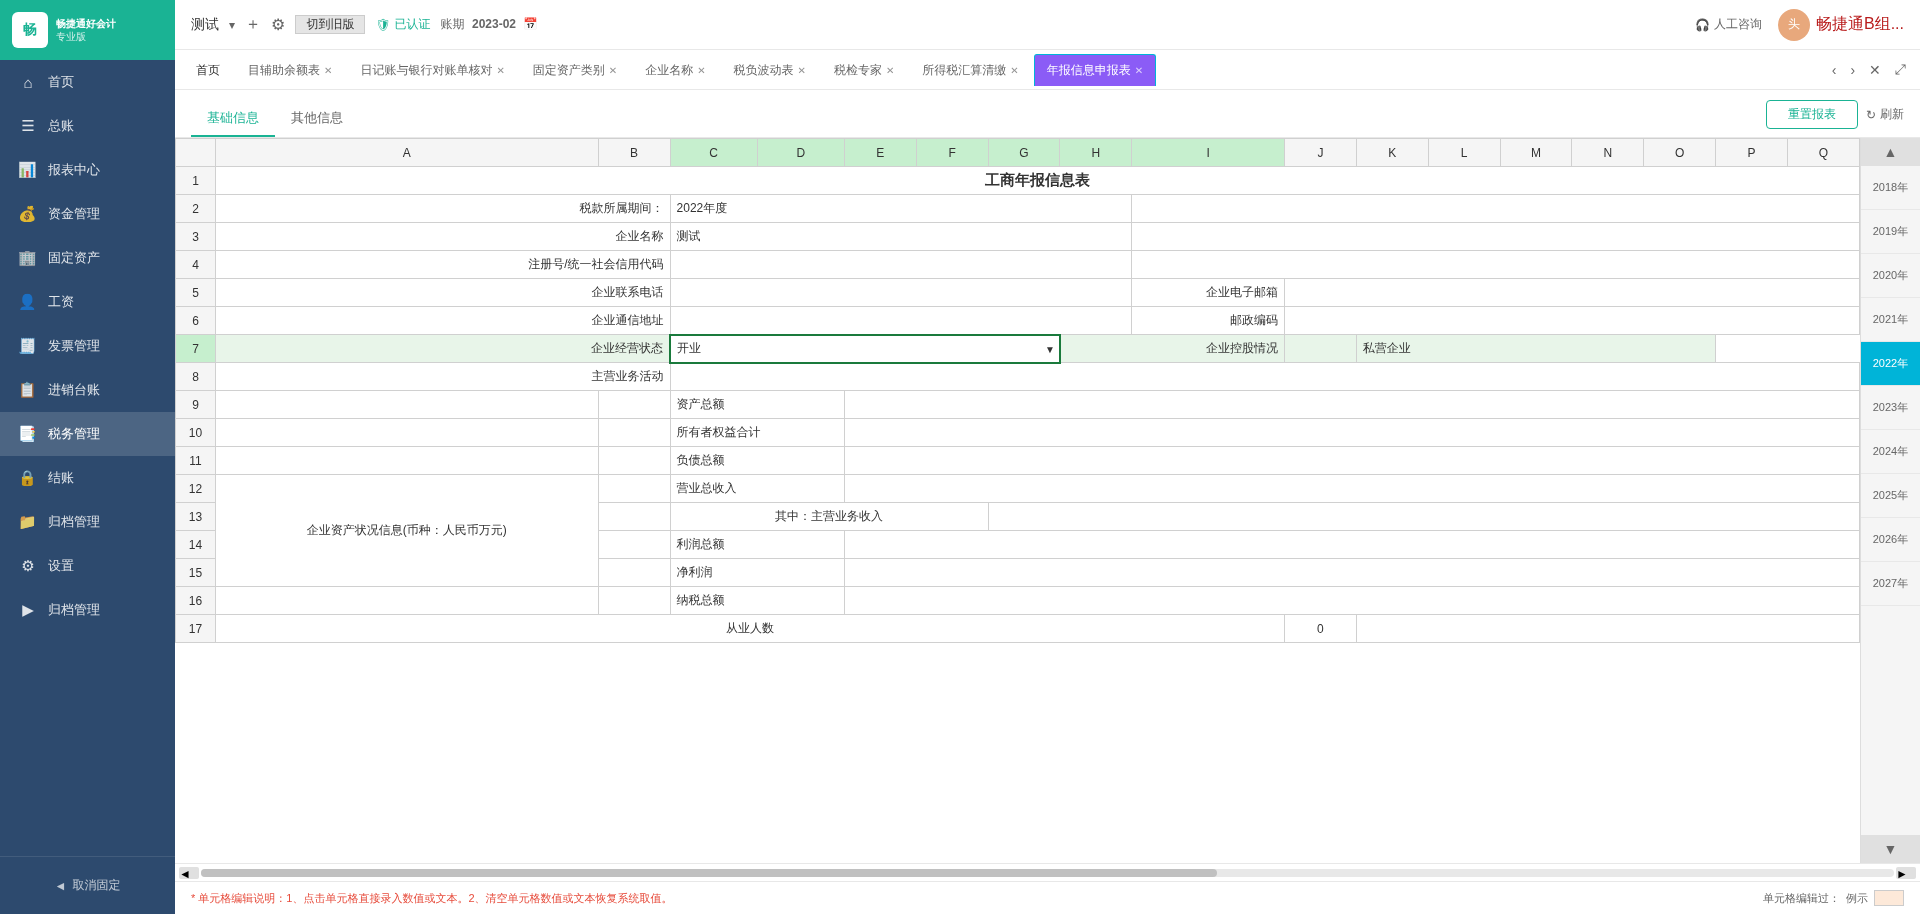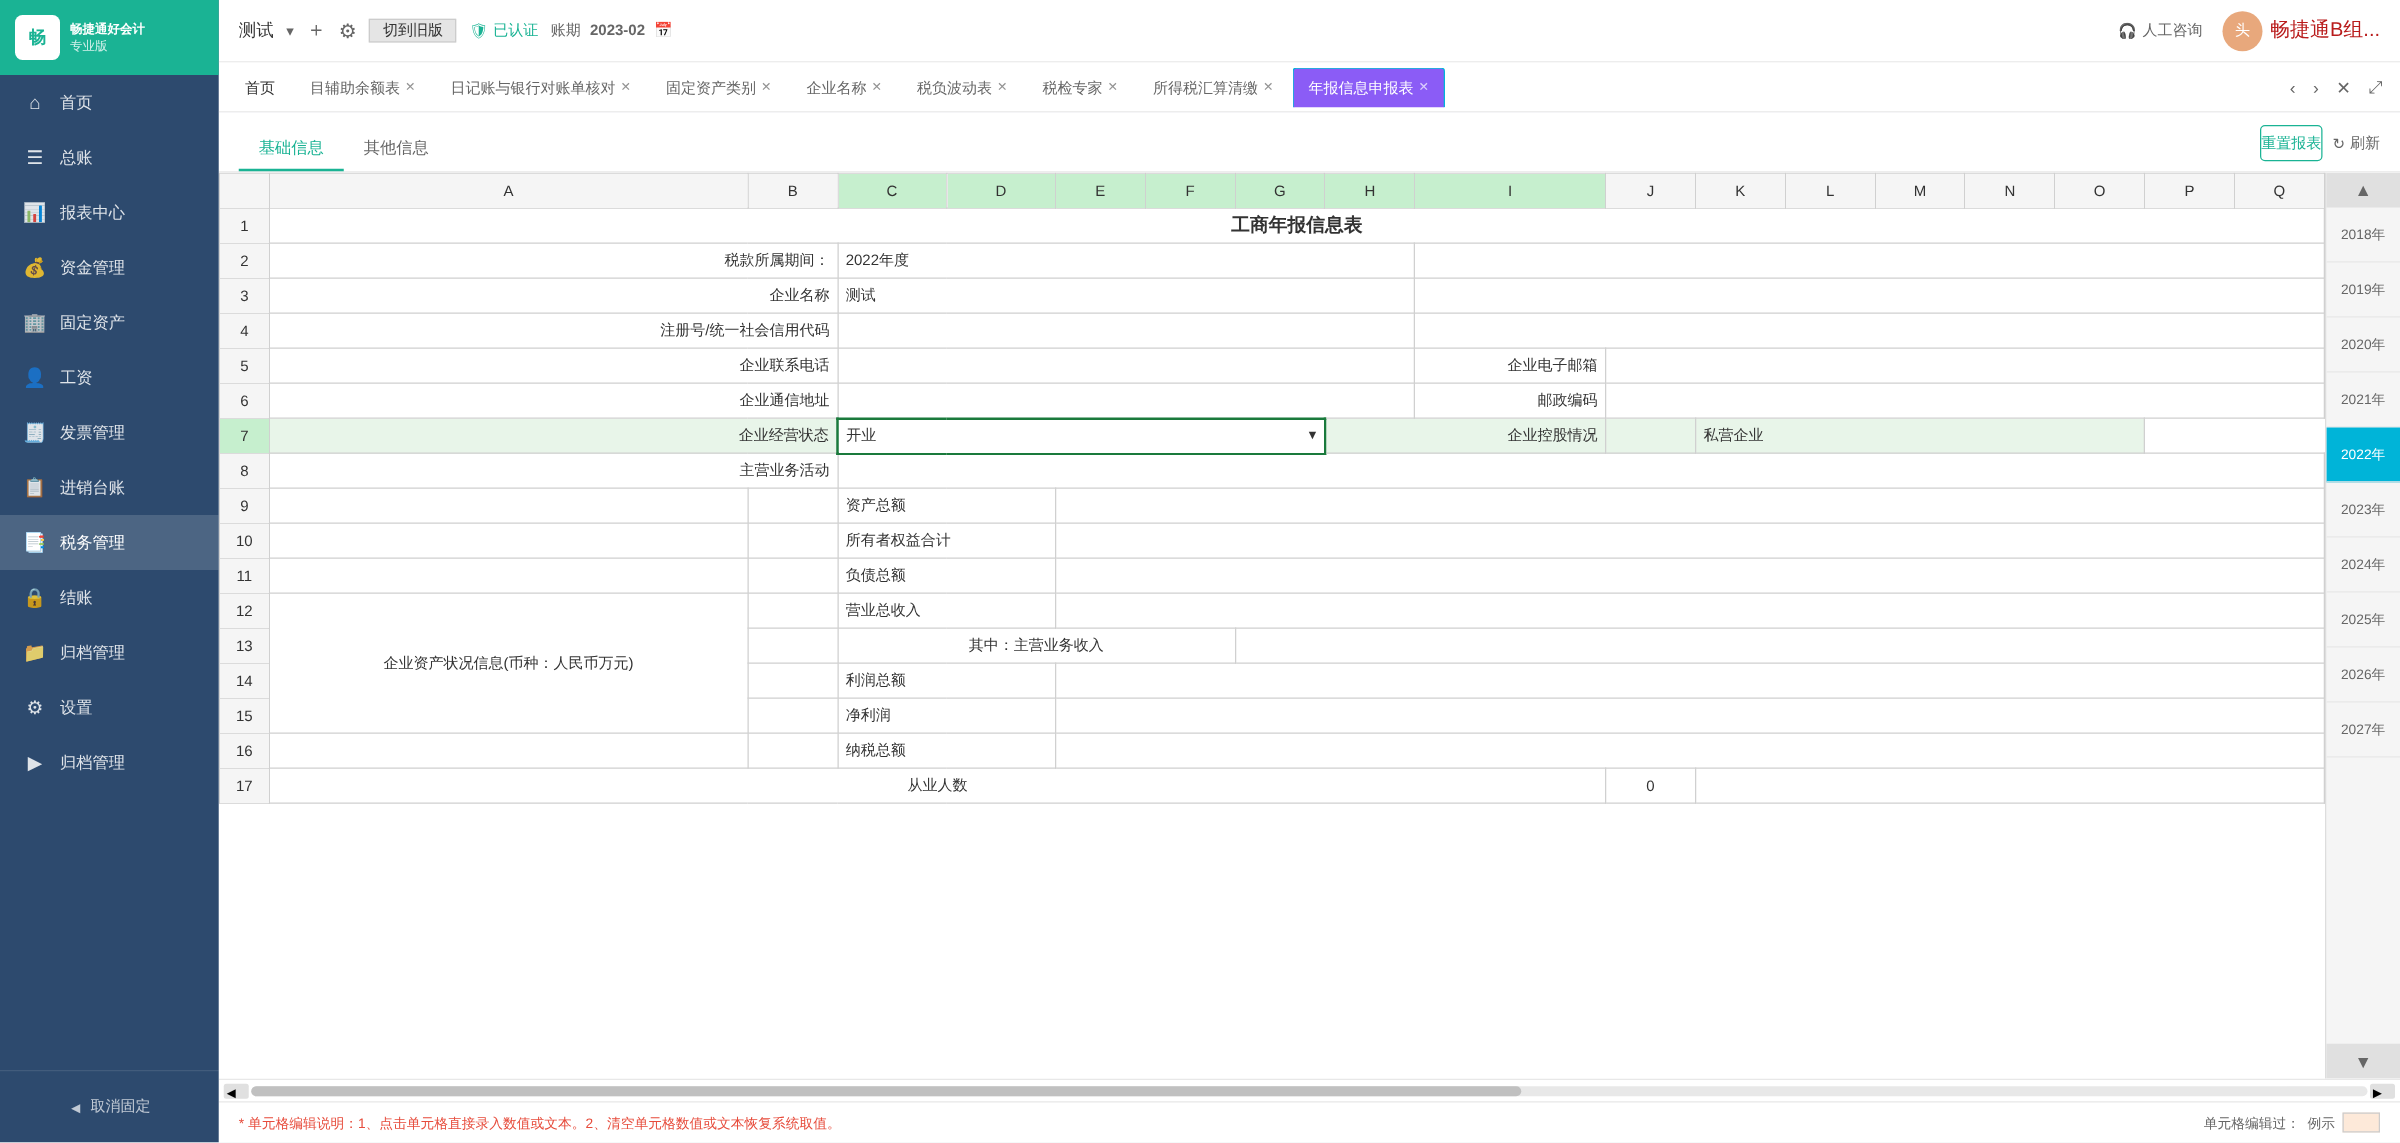--- a/index.html
+++ b/index.html
@@ -177,21 +177,21 @@
     }
     .subtab-actions {
       margin-left: auto;
       display: flex; gap: 8px;
       padding-bottom: 8px;
     }
     .btn-reset {
       border: 1px solid #1ab394;
       color: #1ab394;
       background: #fff;
-      padding: 5px 0;
+      padding: 5px 21px;
       border-radius: 4px;
       font-size: 12px;
       cursor: pointer;
     }
     .btn-refresh {
       border: none;
       background: none;
       color: #666;
       font-size: 12px;
       cursor: pointer;

